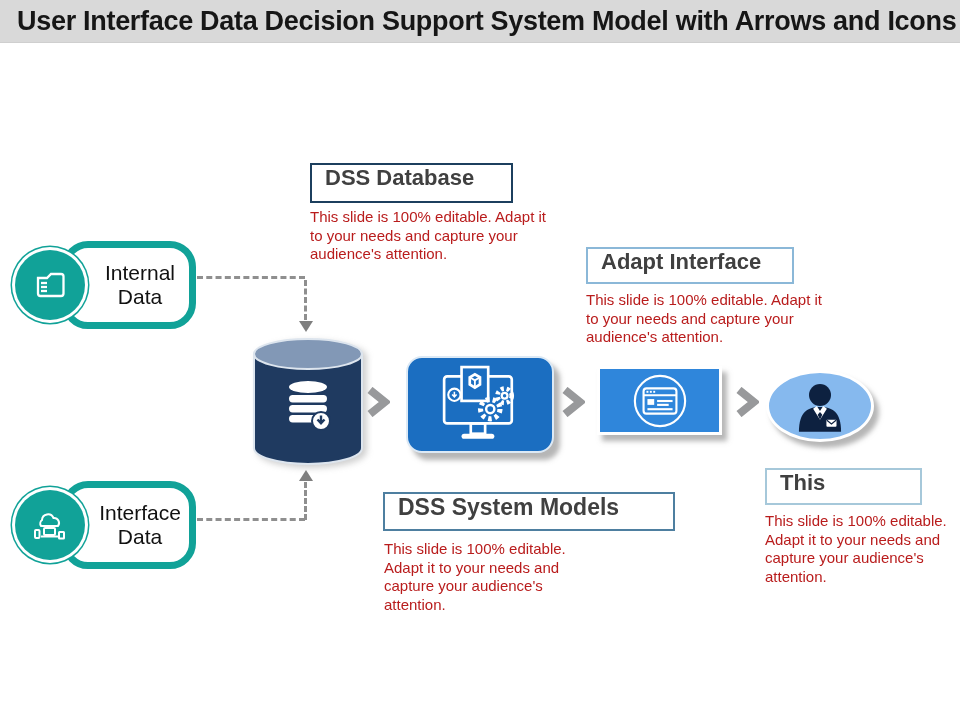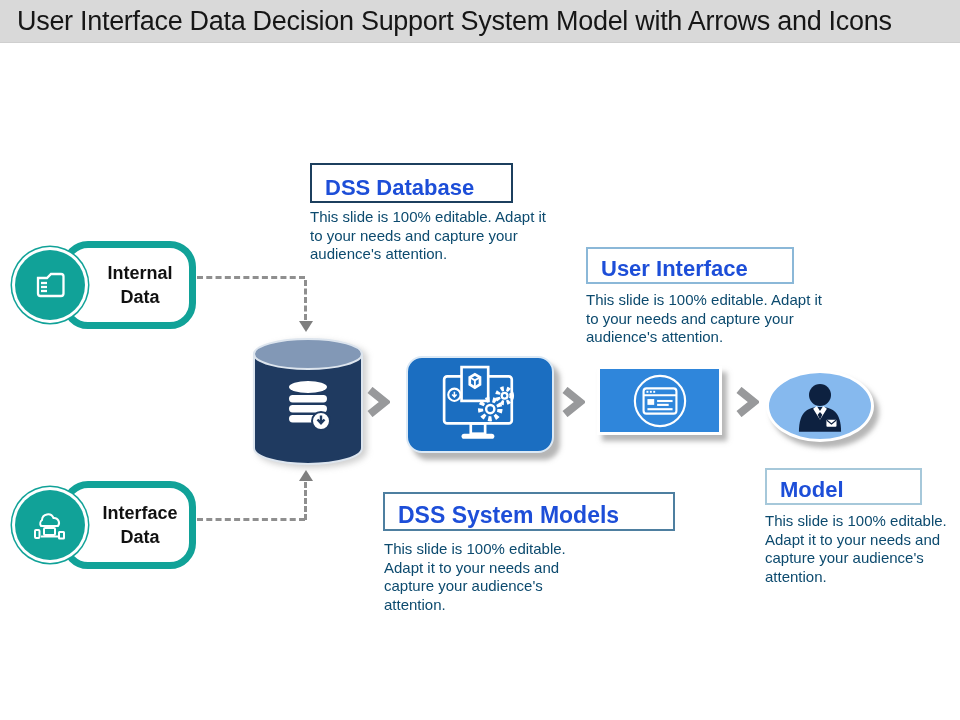--- a/index.html
+++ b/index.html
@@ -1,37 +1,37 @@
 <!DOCTYPE html>
 <html><head>
 <meta charset="utf-8">
 <style>
   html,body{margin:0;padding:0;background:#ffffff;}
   .slide{position:relative;width:960px;height:720px;background:#ffffff;overflow:hidden;
          font-family:"Liberation Sans",sans-serif;color:#1a1a1a;}
   
   .titlebar{position:absolute;left:0;top:0;width:960px;height:43px;background:#D9D9D9;border-bottom:1px solid #CFCFCF;box-sizing:border-box;}
-  .titlebar h1{margin:0;padding:0 0 0 17px;font-size:27px;font-weight:normal;letter-spacing:-0.3px;line-height:42px;color:#161616;white-space:nowrap;}
+  .titlebar h1{margin:0;padding:0 0 0 17px;font-size:27px;font-weight:bold;letter-spacing:-0.3px;line-height:42px;color:#161616;white-space:nowrap;}
   
-  .labelbox{position:absolute;box-sizing:border-box;background:#fff;display:flex;align-items:flex-end;padding-left:13px;
-            font-size:22px;font-weight:bold;color:#1d4ed8;}
+  .labelbox{position:absolute;box-sizing:border-box;background:#fff;display:flex;align-items:flex-start;padding-left:13px;
+            font-size:22px;font-weight:bold;color:#404040;}
   .lb-db{left:310px;top:163px;width:203px;height:40px;border:2px solid #1C3F5E;}
   .lb-ui{left:586px;top:247px;width:208px;height:37px;border:2px solid #8BB8D8;}
   .lb-models{left:383px;top:492px;width:292px;height:39px;border:2px solid #4E7FA0;font-size:23px;}
   .lb-user{left:765px;top:468px;width:157px;height:37px;border:2px solid #A6C8DA;}
   
-  .note{position:absolute;font-size:15px;line-height:18.5px;color:#0c4a6e;}
+  .note{position:absolute;font-size:15px;line-height:18.5px;color:#b91c1c;}
   .nt-db{left:310px;top:208px;width:238px;}
   .nt-ui{left:586px;top:291px;width:238px;}
   .nt-models{left:384px;top:540px;width:208px;}
   .nt-user{left:765px;top:512px;width:194px;}
   
   .pill{position:absolute;width:134px;height:88px;background:#fff;border:7px solid #11A298;border-radius:26px;box-sizing:border-box;}
   .pill .pill-label{position:absolute;left:24px;right:2px;top:0;bottom:0;display:flex;align-items:center;justify-content:center;
-        text-align:center;font-size:18px;line-height:24px;font-weight:bold;color:#111;}
+        text-align:center;font-size:21px;line-height:24px;font-weight:normal;color:#111;}
   .pill-internal{left:62px;top:241px;}
   .pill-external{left:62px;top:481px;}
   .teal-circle{position:absolute;width:70px;height:70px;border-radius:50%;background:#11A298;
         box-shadow:0 0 0 3px #ffffff,0 0 0 4.5px #11A298;display:flex;align-items:center;justify-content:center;}
   .tc-internal{left:15px;top:250px;}
   .tc-external{left:15px;top:490px;}
   
   .dash-h{position:absolute;height:0;border-top:3px dashed #8F8F8F;}
   .dash-v{position:absolute;width:0;border-left:3px dashed #8F8F8F;}
   .dh-int{left:197px;top:276px;width:108px;}
@@ -70,31 +70,31 @@
   <div class="titlebar">
     <h1>User Interface Data Decision Support System Model with Arrows and Icons</h1>
   </div>
 
   <div class="labelbox lb-db">
     <span>DSS Database</span>
   </div>
   <div class="note nt-db">This slide is 100% editable. Adapt it to your needs and capture your audience's attention.</div>
 
   <div class="labelbox lb-ui">
-    <span>User Interface</span>
+    <span>Adapt Interface</span>
   </div>
   <div class="note nt-ui">This slide is 100% editable. Adapt it to your needs and capture your audience's attention.</div>
 
   <div class="labelbox lb-models">
     <span>DSS System Models</span>
   </div>
   <div class="note nt-models">This slide is 100% editable. Adapt it to your needs and capture your audience's attention.</div>
 
   <div class="labelbox lb-user">
-    <span>Model</span>
+    <span>This</span>
   </div>
   <div class="note nt-user">This slide is 100% editable. Adapt it to your needs and capture your audience's attention.</div>
 
   <div class="pill pill-internal">
     <div class="pill-label">Internal Data</div>
   </div>
   <div class="teal-circle tc-internal">
     <svg width="38" height="38" viewBox="0 0 38 38" fill="none" stroke="#ffffff" stroke-width="2.3">
       <path d="M7 12 h9 l4 -4 h10 a2.5 2.5 0 0 1 2.5 2.5 v17 a2.5 2.5 0 0 1 -2.5 2.5 H9.5 a2.5 2.5 0 0 1 -2.5 -2.5 Z"></path>
       <line x1="10" y1="17" x2="16" y2="17"></line>

